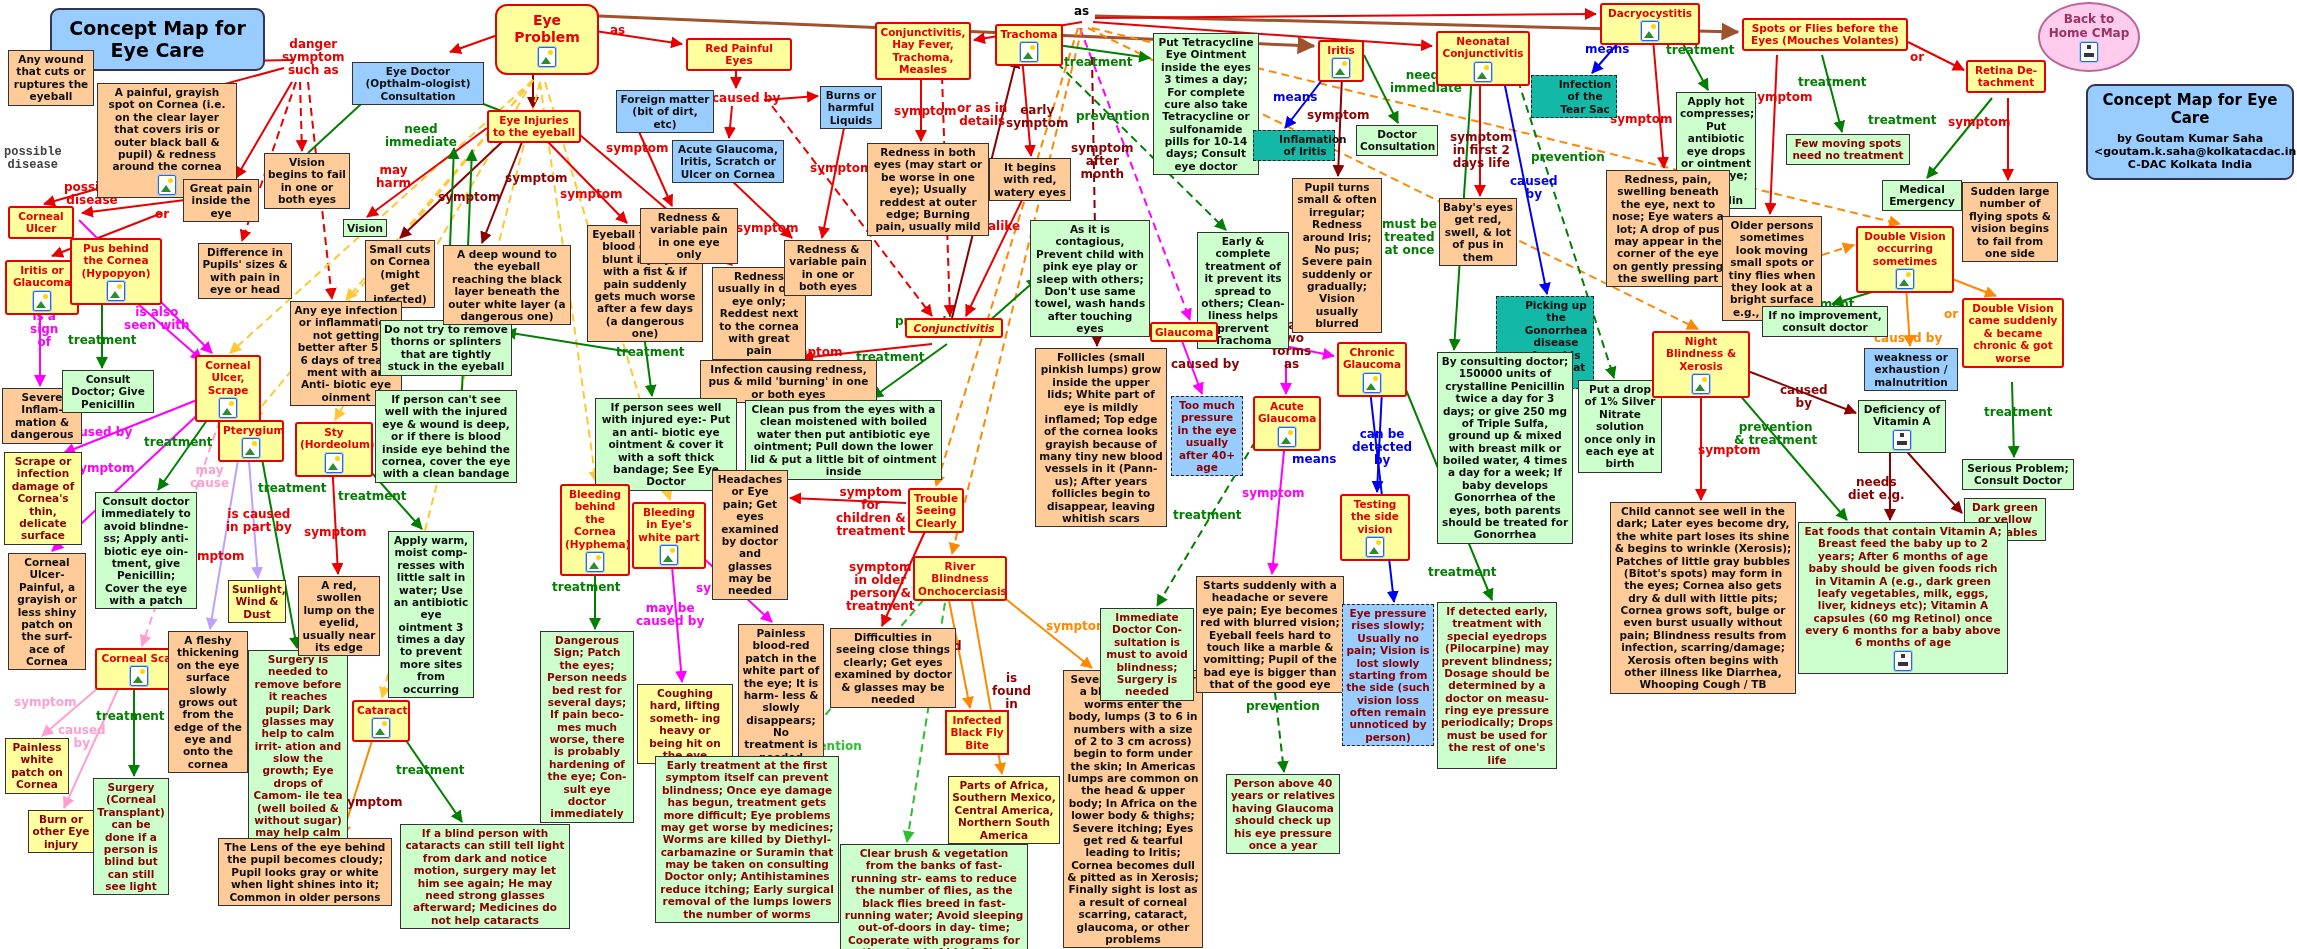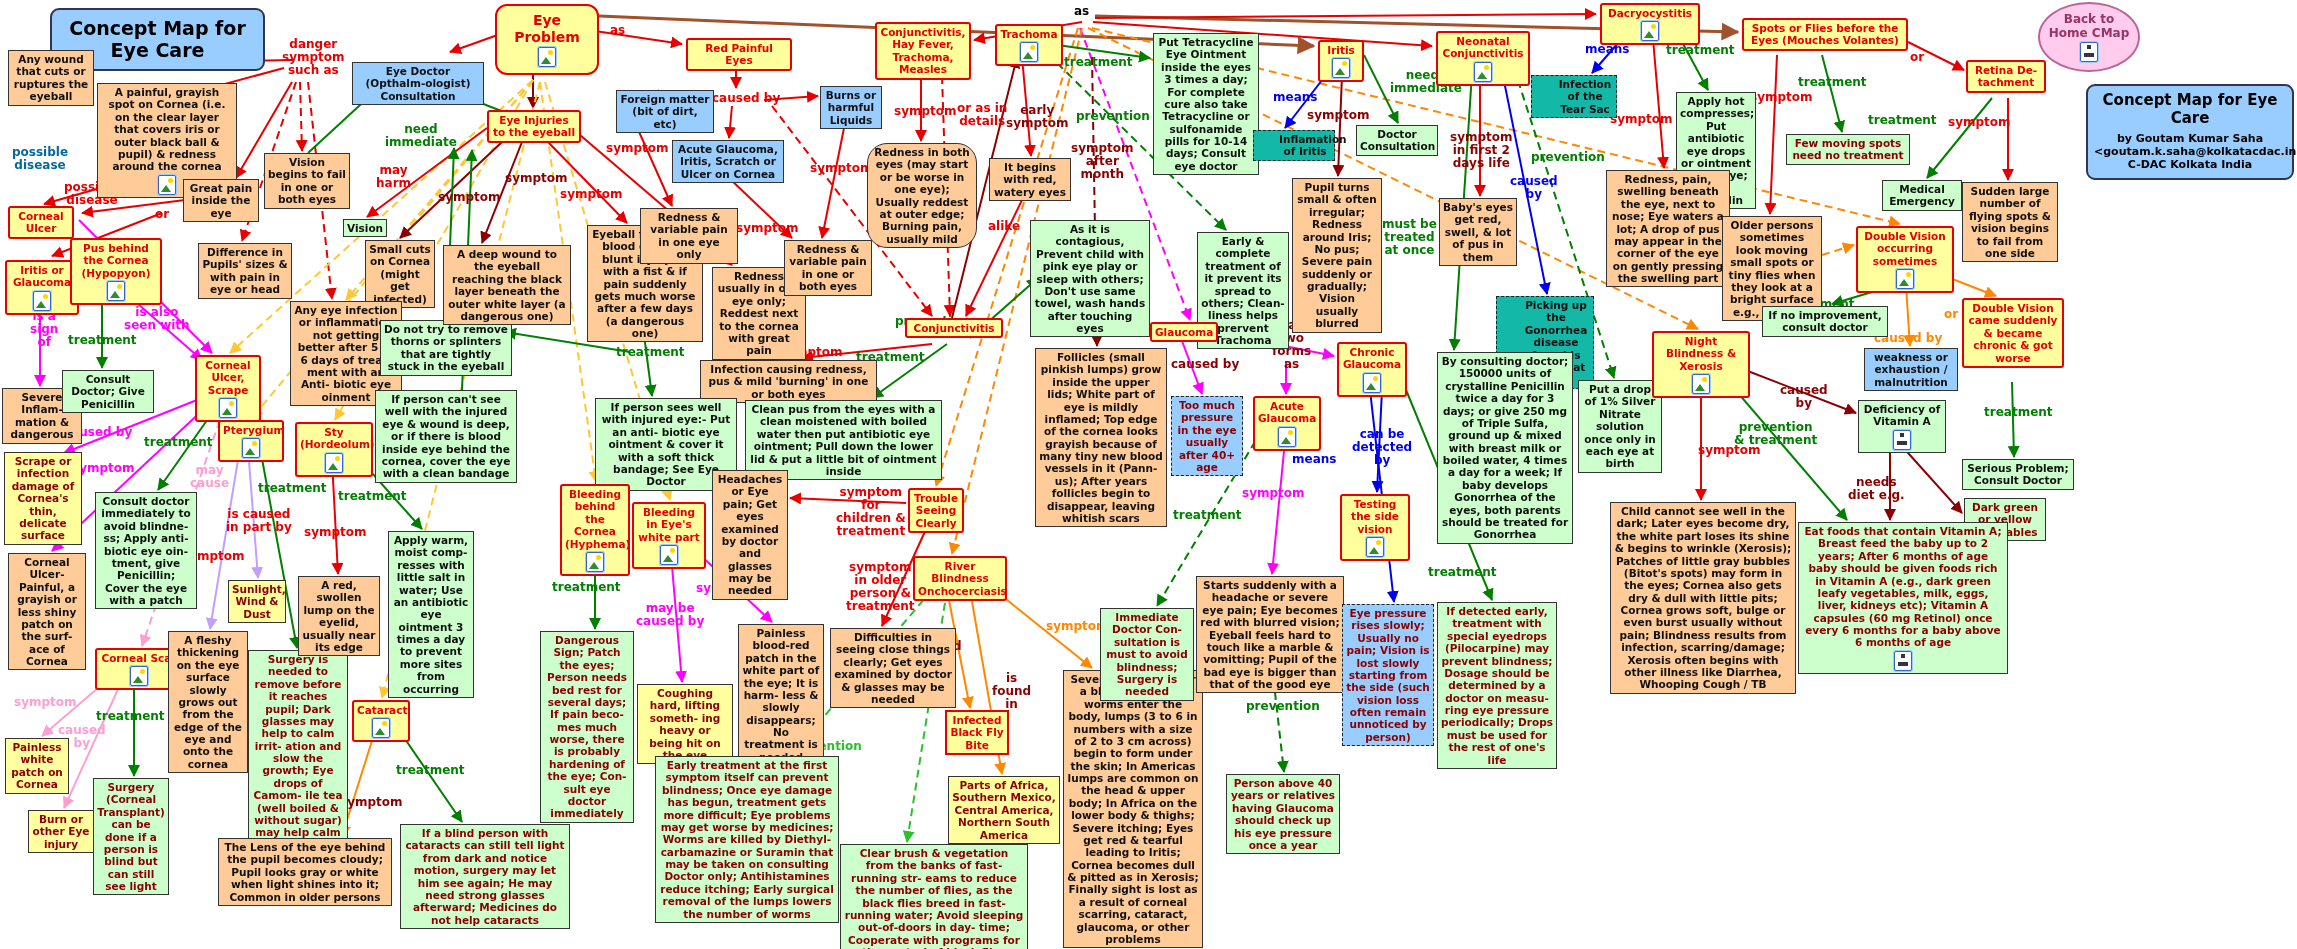--- a/index.html
+++ b/index.html
@@ -243,25 +243,25 @@
       <div class="node yellow" style="left: 487px; top: 110px; width: 94px;">Eye Injuries to the eyeball</div>
       <div class="node orange" style="left: 443px; top: 245px; width: 128px;">A deep wound to the eyeball reaching the black layer beneath the outer white layer (a dangerous one)</div>
       <div class="node orange" style="left: 587px; top: 225px; width: 116px;">Eyeball filled with blood due to a blunt injury as with a fist &amp; if pain suddenly gets much worse after a few days (a dangerous one)</div>
       <div class="node orange" style="left: 712px; top: 267px; width: 94px;">Redness usually in one eye only; Reddest next to the cornea with great pain</div>
       <div class="node yellow" style="left: 686px; top: 38px; width: 106px;">Red Painful Eyes</div>
       <div class="node blue" style="left: 588px; top: 90px; width: 98px; margin-left: 28px;">Foreign matter (bit of dirt, etc)</div>
       <div class="node blue" style="left: 672px; top: 140px; width: 112px;">Acute Glaucoma, Iritis, Scratch or Ulcer on Cornea</div>
       <div class="node blue" style="left: 820px; top: 86px; width: 62px;">Burns or harmful Liquids</div>
       <div class="node orange" style="left: 640px; top: 208px; width: 98px;">Redness &amp; variable pain in one eye only</div>
       <div class="node orange" style="left: 784px; top: 240px; width: 88px;">Redness &amp; variable pain in one or both eyes</div>
-      <div class="node orange" style="left: 867px; top: 143px; width: 110px; border-radius: 20px;">Redness in both eyes (may start or be worse in one eye); Usually reddest at outer edge; Burning pain, usually mild</div>
+      <div class="node orange" style="left: 867px; top: 143px; width: 122px;">Redness in both eyes (may start or be worse in one eye); Usually reddest at outer edge; Burning pain, usually mild</div>
       <div class="node yellow" style="left: 875px; top: 22px; width: 96px;">Conjunctivitis, Hay Fever, Trachoma, Measles</div>
       <div class="node yellow" style="left: 980px; top: 24px; width: 68px; margin-left: 15px;">Trachoma<span class="ic"></span></div>
       <div class="node orange" style="left: 989px; top: 158px; width: 82px;">It begins with red, watery eyes</div>
-      <div class="node yellow" style="left: 905px; top: 318px; width: 98px;">Conjunctivitis</div>
+      <div class="node yellow" style="left: 905px; top: 318px; width: 98px; font-style: italic;">Conjunctivitis</div>
       <div class="node green" style="left: 1030px; top: 220px; width: 120px;">As it is contagious, Prevent child with pink eye play or sleep with others; Don't use same towel, wash hands after touching eyes</div>
       <div class="node orange" style="left: 1035px; top: 348px; width: 132px;">Follicles (small pinkish lumps) grow inside the upper lids; White part of eye is mildly inflamed; Top edge of the cornea looks grayish because of many tiny new blood vessels in it (Pann- us);  After years follicles begin to disappear, leaving whitish scars</div>
       <div class="node green" style="left: 1153px; top: 33px; width: 106px;">Put Tetracycline Eye Ointment inside the eyes 3 times a day; For complete cure also take Tetracycline or sulfonamide pills for 10-14 days; Consult eye doctor</div>
       <div class="node green" style="left: 1197px; top: 232px; width: 92px;">Early &amp; complete treatment of it prevent its spread to others; Clean- liness helps prervent Trachoma</div>
       <div class="node orange" style="left: 680px; top: 360px; width: 177px; margin-left: 20px;">Infection causing redness, pus &amp; mild 'burning' in one or both eyes</div>
       <div class="node green" style="left: 745px; top: 400px; width: 197px;">Clean pus from the eyes with a clean moistened with boiled water then put antibiotic eye ointment; Pull down the lower lid &amp; put a little bit of ointment inside</div>
       <div class="node green" style="left: 595px; top: 398px; width: 142px;">If person sees well with injured eye:- Put an anti- biotic eye ointment &amp; cover it with a soft thick bandage; See Eye Doctor</div>
       <div class="node yellow" style="left: 560px; top: 484px; width: 70px;">Bleeding behind the Cornea (Hyphema)<span class="ic"></span></div>
       <div class="node yellow" style="left: 632px; top: 502px; width: 74px;">Bleeding in Eye's white part<span class="ic"></span></div>
       <div class="node green-maroon" style="left: 540px; top: 631px; width: 94px;">Dangerous Sign; Patch the eyes; Person needs bed rest for several days; If pain beco- mes much worse, there is probably hardening of the eye; Con- sult eye doctor immediately</div>
@@ -318,21 +318,21 @@
       <div class="node green" style="left: 1962px; top: 459px; width: 112px;">Serious Problem; Consult Doctor</div>
       <div class="node blue-round" style="left: 2086px; top: 84px; width: 208px;"><div class="info-title">Concept Map for Eye Care</div><div class="info-line">by Goutam Kumar Saha</div><div class="info-line">&lt;goutam.k.saha@kolkatacdac.in&gt;</div><div class="info-line">C-DAC Kolkata India</div></div>
     </div>
   <div id="labels-layer">
       <div class="elabel" style="left: 282px; top: 38px; color: rgb(232, 0, 0);">danger
 symptom
 such as</div>
       <div class="elabel" style="left: 610px; top: 24px; color: rgb(232, 0, 0);">as</div>
       <div class="elabel" style="left: 520px; top: 62px; color: rgb(0, 0, 0);">as</div>
       <div class="elabel" style="left: 1074px; top: 5px; color: rgb(0, 0, 0);">as</div>
-      <div class="elabel" style="left: 12px; top: 146px; color: #0369a1;">possible
+      <div class="elabel" style="left: 4px; top: 146px; color: #404040; font-family: Liberation Mono, monospace;">possible
 disease</div>
       <div class="elabel" style="left: 64px; top: 181px; color: rgb(232, 0, 0);">possible
 disease</div>
       <div class="elabel" style="left: 155px; top: 208px; color: rgb(232, 0, 0);">or</div>
       <div class="elabel" style="left: 30px; top: 310px; color: rgb(255, 0, 255);">is a
 sign
 of</div>
       <div class="elabel" style="left: 68px; top: 334px; color: rgb(0, 127, 0);">treatment</div>
       <div class="elabel" style="left: 124px; top: 306px; color: rgb(255, 0, 255);">is also
 seen with</div>

